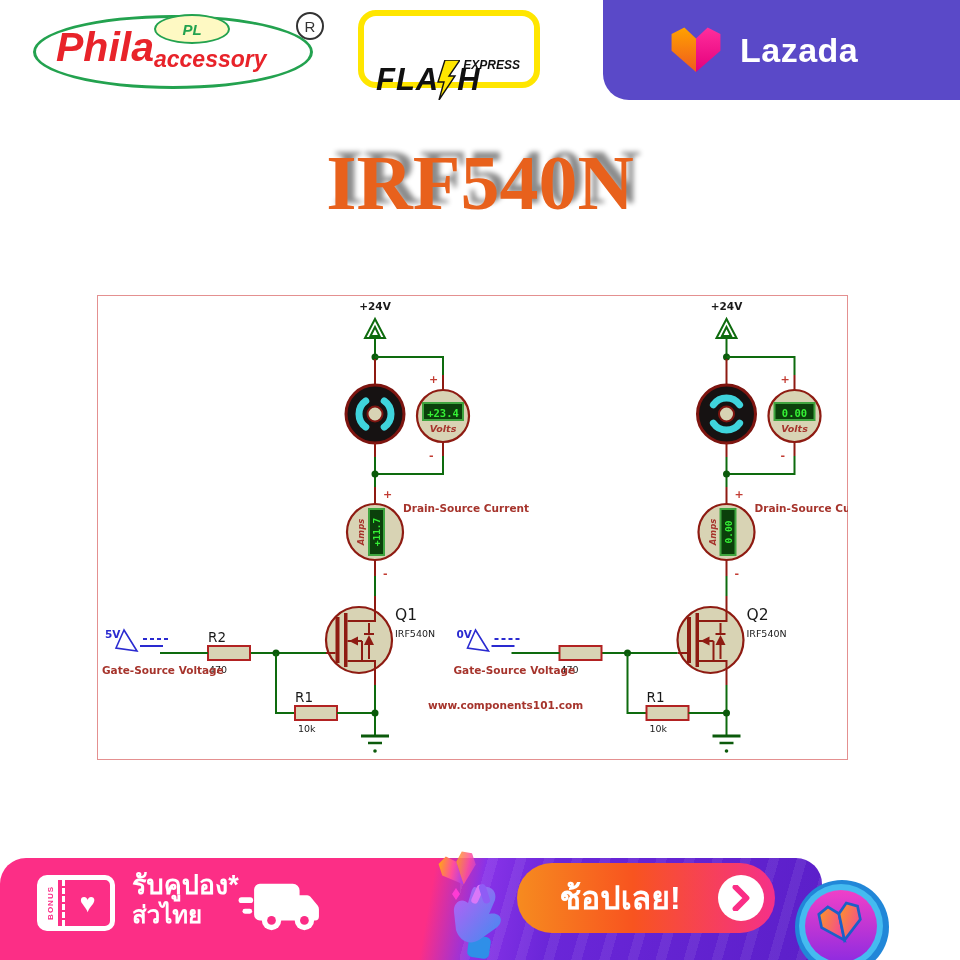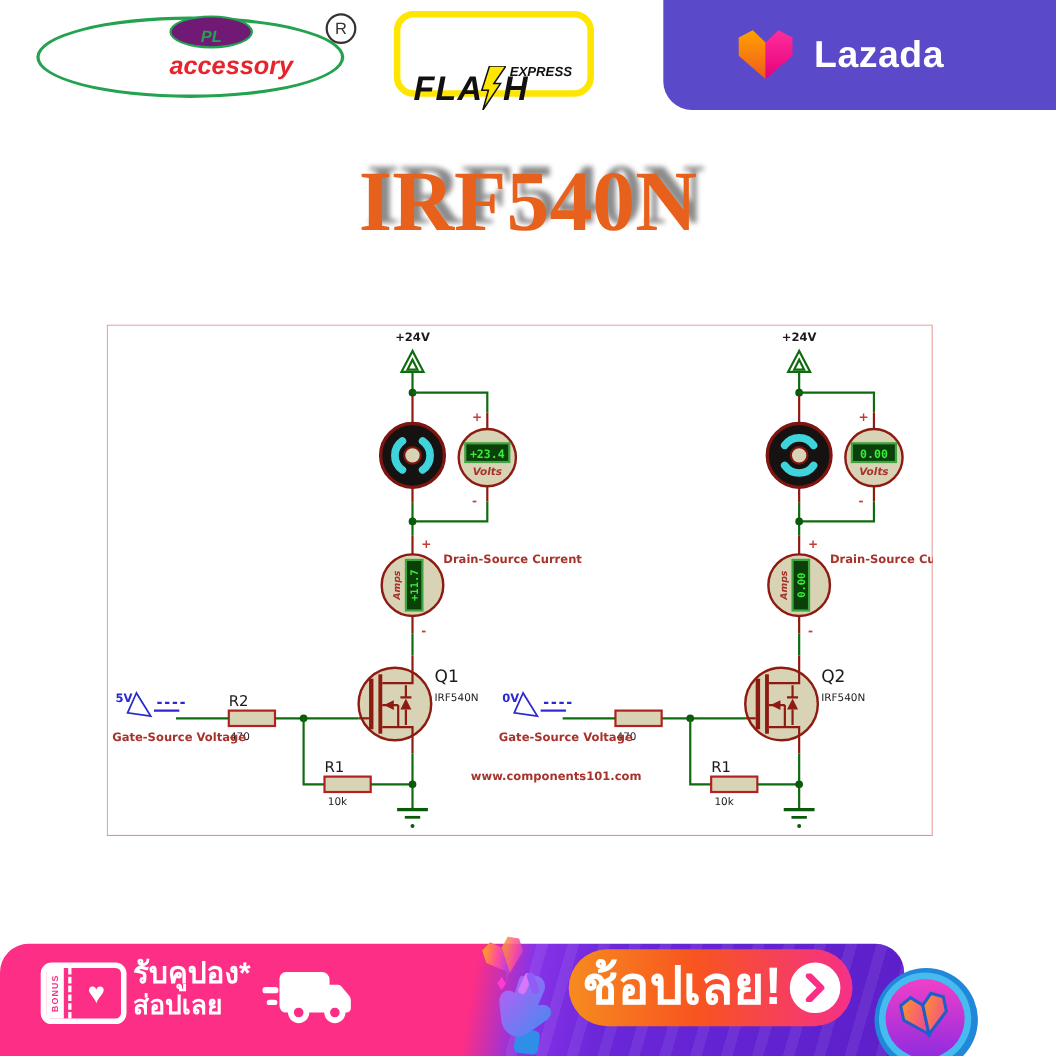--- a/index.html
+++ b/index.html
@@ -4,21 +4,21 @@
 <style>
   html,body{margin:0;padding:0;background:#fff;}
   .page{position:relative;width:960px;height:960px;background:#ffffff;overflow:hidden;
         font-family:"Liberation Sans","DejaVu Sans",sans-serif;}
 
   
   .phila{position:absolute;left:30px;top:10px;width:305px;height:92px;}
   .phila-oval{position:absolute;left:3px;top:5px;width:274px;height:68px;
               border:3px solid #23A24F;border-radius:50%;}
   .phila-pl{position:absolute;left:124px;top:4px;width:72px;height:26px;border:2px solid #23A24F;
-            border-radius:50%;display:flex;align-items:flex-end;justify-content:center;background:#701a75;
+            border-radius:50%;display:flex;align-items:center;justify-content:center;background:#fef9c3;
             color:#23A24F;font-style:italic;font-weight:bold;font-size:15px;}
   .phila-main{position:absolute;left:26px;top:14px;font-size:41px;font-weight:bold;font-style:italic;color:#E8232A;}
   .phila-sub{position:absolute;left:124px;top:36px;font-size:23px;font-weight:bold;font-style:italic;color:#E8232A;}
   .phila-r{position:absolute;left:266px;top:2px;width:24px;height:24px;border:2px solid #333;border-radius:50%;
            display:flex;align-items:center;justify-content:center;font-size:15px;color:#333;}
 
   .flash{position:absolute;left:358px;top:10px;width:182px;height:78px;background:#fff;
          border:6px solid #FFE600;border-radius:18px;box-sizing:border-box;}
   .flash-row{position:absolute;left:12px;top:10px;display:flex;align-items:center;margin-top:32px;}
   .flash-word{font-size:31px;font-weight:bold;font-style:italic;color:#111;letter-spacing:1px;}
@@ -75,43 +75,44 @@
   .ticket{position:absolute;left:37px;top:17px;width:78px;height:56px;border:5px solid #fff;border-radius:10px;
           box-sizing:border-box;display:flex;}
   .ticket-stub{width:16px;background:#fff;display:flex;align-items:center;justify-content:center;}
   .ticket-stub span{writing-mode:vertical-rl;transform:rotate(180deg);color:#FB2C85;
           font-size:8px;font-weight:bold;letter-spacing:1px;}
   .ticket-body{flex:1;margin-left:4px;border-left:3px dashed #fff;display:flex;align-items:center;justify-content:center;
           color:#fff;font-size:27px;line-height:1;}
   .promo-text{position:absolute;top:12px;color:#fff;font-weight:bold;line-height:1.15;}
   .promo-text .l1{font-size:27px;}
   .promo-text .l2{font-size:24px;}
-  .coupon-text{left:121px;}
+  .coupon-text{left:132px;}
   .ship-text{left:346px;}
   .truck{position:absolute;left:238px;top:16px;}
   .deco-heart{position:absolute;left:438px;top:-8px;transform:rotate(-18deg);}
   .hand{position:absolute;left:448px;top:24px;}
   .cta{position:absolute;left:517px;top:5px;width:258px;height:70px;border-radius:35px;
        background:linear-gradient(90deg,#F68B1F 0%,#F8541F 45%,#F53089 100%);
        display:flex;align-items:center;justify-content:center;cursor:pointer;}
-  .cta-label{color:#fff;font-size:48px;font-weight:bold;padding-right:52px;line-height:1;}
+  .cta-label{color:#fff;font-size:32px;font-weight:bold;padding-right:52px;line-height:1;}
   .cta-circle{position:absolute;right:11px;top:12px;width:46px;height:46px;border-radius:50%;background:#fff;
        display:flex;align-items:center;justify-content:center;}
   .coin{position:absolute;left:794px;top:879px;}
 </style>
 </head>
 <body>
 
 <div class="page">
 
   <div class="phila">
     <div class="phila-oval"></div>
     <div class="phila-pl">
       <span>PL</span>
     </div>
+    <span class="phila-main">Phila</span>
     <span class="phila-sub">accessory</span>
     <span class="phila-r">R</span>
   </div>
 
   <div class="flash">
     <div class="flash-row">
       <span class="flash-word">FLA</span>
       <span class="flash-bolt">
         <svg width="24" height="40" viewBox="0 0 24 40">
           <polygon points="15,0 24,0 13,16 19,16 3,40 8,22 2,22 9,0" fill="#FFE600" stroke="#111" stroke-width="1.4"></polygon>
@@ -335,21 +336,21 @@
     <div class="banner-streaks"></div>
 
     <div class="ticket">
       <div class="ticket-stub">
         <span>BONUS</span>
       </div>
       <div class="ticket-body">♥</div>
     </div>
     <div class="promo-text coupon-text">
       <div class="l1">รับคูปอง*</div>
-      <div class="l2">ส่อปเลย</div>
+      <div class="l2">ส่วไทย</div>
     </div>
 
     <div class="truck">
       <svg width="98" height="60" viewBox="0 0 100 62">
         <rect x="0" y="24" width="15" height="6" rx="3" fill="#fff"></rect>
         <rect x="4" y="36" width="10" height="5" rx="2.5" fill="#fff"></rect>
         <path fill="#fff" d="M22,10 h34 a7,7 0 0 1 7,7 v5 h8 a4,4 0 0 1 3.2,1.6 l7.5,9 a6,6 0 0 1 1.3,3.8 v7.6 a4,4 0 0 1 -4,4 h-57 a6,6 0 0 1 -6,-6 v-26 a6,6 0 0 1 6,-6 z"></path>
         <circle cx="34" cy="48" r="10" fill="#fff"></circle>
         <circle cx="34" cy="48" r="4.5" fill="#FB2C85"></circle>
         <circle cx="68" cy="48" r="10" fill="#fff"></circle>

